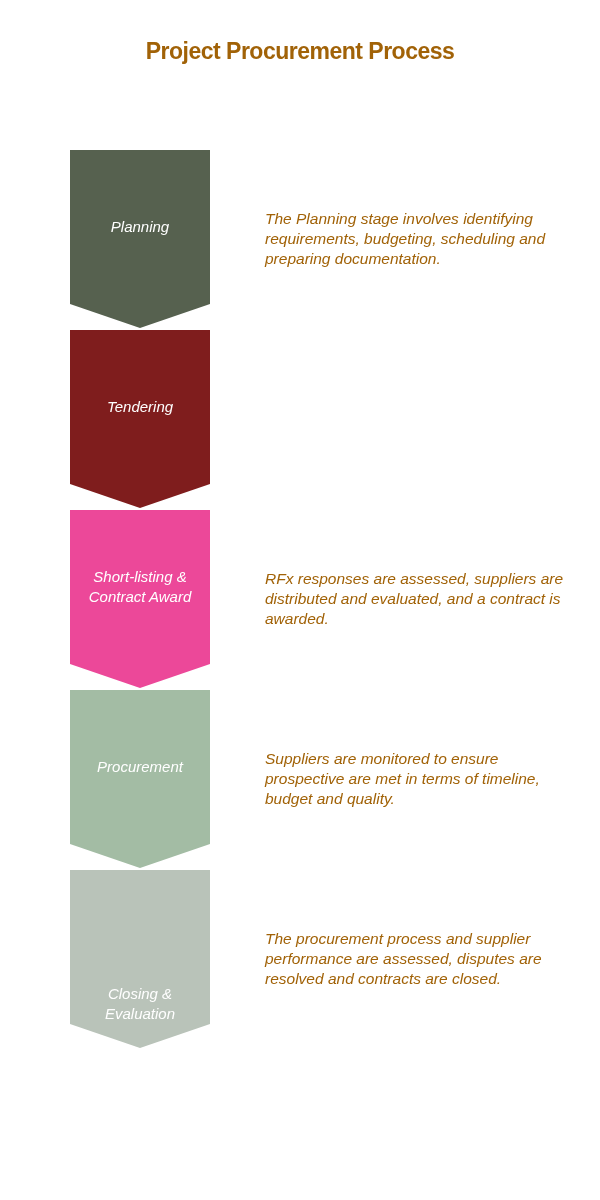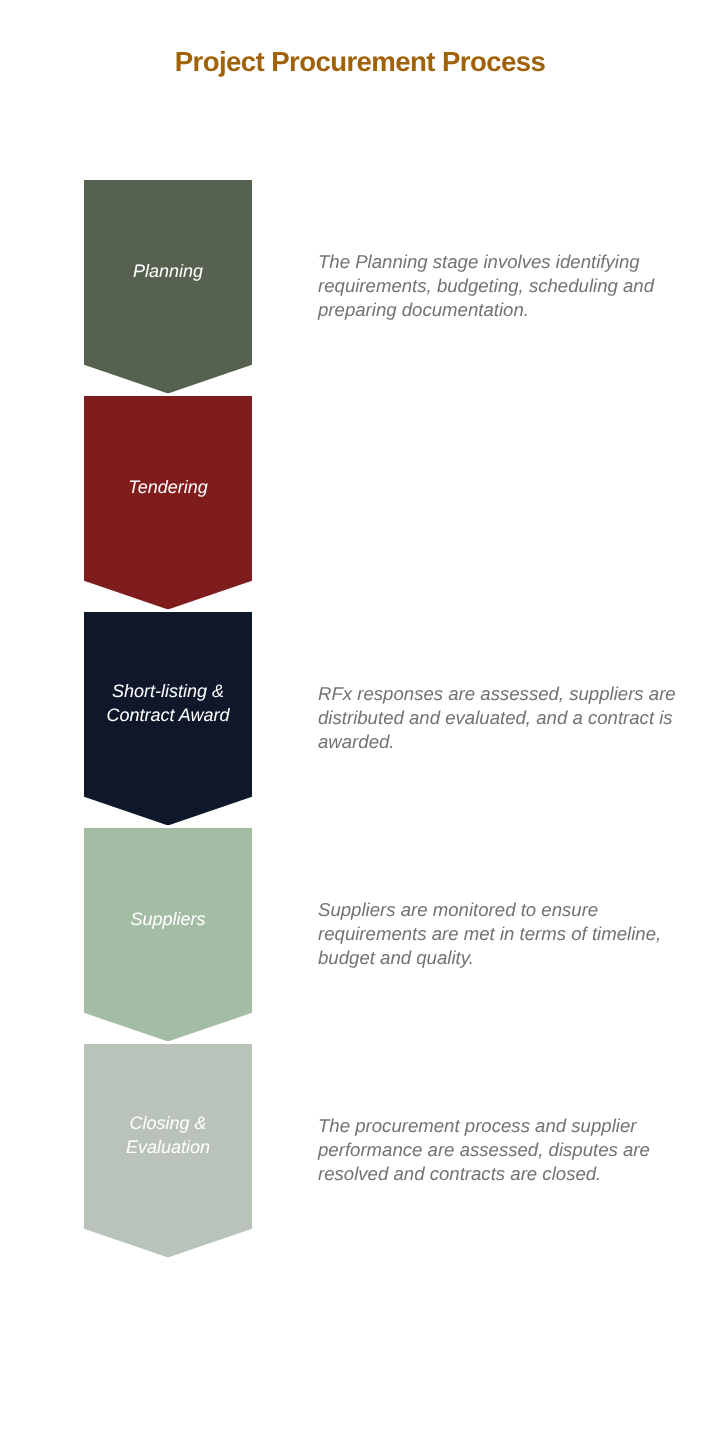--- a/index.html
+++ b/index.html
@@ -64,21 +64,21 @@
     line-height: 20px;
     text-align: center;
   }
   .stage-desc {
     position: absolute;
     left: 265px;
     top: 59px;
     width: 308px;
     font-size: 15.5px;
     line-height: 20px;
-    color: #737373;
+    color: #a16207;
   }
 </style>
 </head>
 <body>
 
 <div class="canvas">
 
   <h1 class="page-title">Project Procurement Process</h1>
 
   <div class="diagram">
@@ -90,34 +90,34 @@
       <div class="stage-desc">The Planning stage involves identifying requirements, budgeting, scheduling and preparing documentation.</div>
     </div>
 
     <div class="stage-row row-1">
       <div class="chevron" style="background: #7f1d1d;">
         <div class="chevron-label">Tendering</div>
       </div>
     </div>
 
     <div class="stage-row row-2">
-      <div class="chevron" style="background: #0f172a;">
+      <div class="chevron" style="background: #ec4899;">
         <div class="chevron-label">Short-listing &amp; Contract Award</div>
       </div>
       <div class="stage-desc">RFx responses are assessed, suppliers are distributed and evaluated, and a contract is awarded.</div>
     </div>
 
     <div class="stage-row row-3">
       <div class="chevron" style="background: rgb(163, 188, 164);">
-        <div class="chevron-label">Suppliers</div>
+        <div class="chevron-label">Procurement</div>
       </div>
-      <div class="stage-desc">Suppliers are monitored to ensure requirements are met in terms of timeline, budget and quality.</div>
+      <div class="stage-desc">Suppliers are monitored to ensure prospective are met in terms of timeline, budget and quality.</div>
     </div>
 
     <div class="stage-row row-4">
-      <div class="chevron" style="background: rgb(185, 195, 185);">
+      <div class="chevron" style="background: rgb(185, 195, 185); align-items: flex-end;">
         <div class="chevron-label">Closing &amp; Evaluation</div>
       </div>
       <div class="stage-desc">The procurement process and supplier performance are assessed, disputes are resolved and contracts are closed.</div>
     </div>
 
   </div>
 </div>
 
 </body></html>

